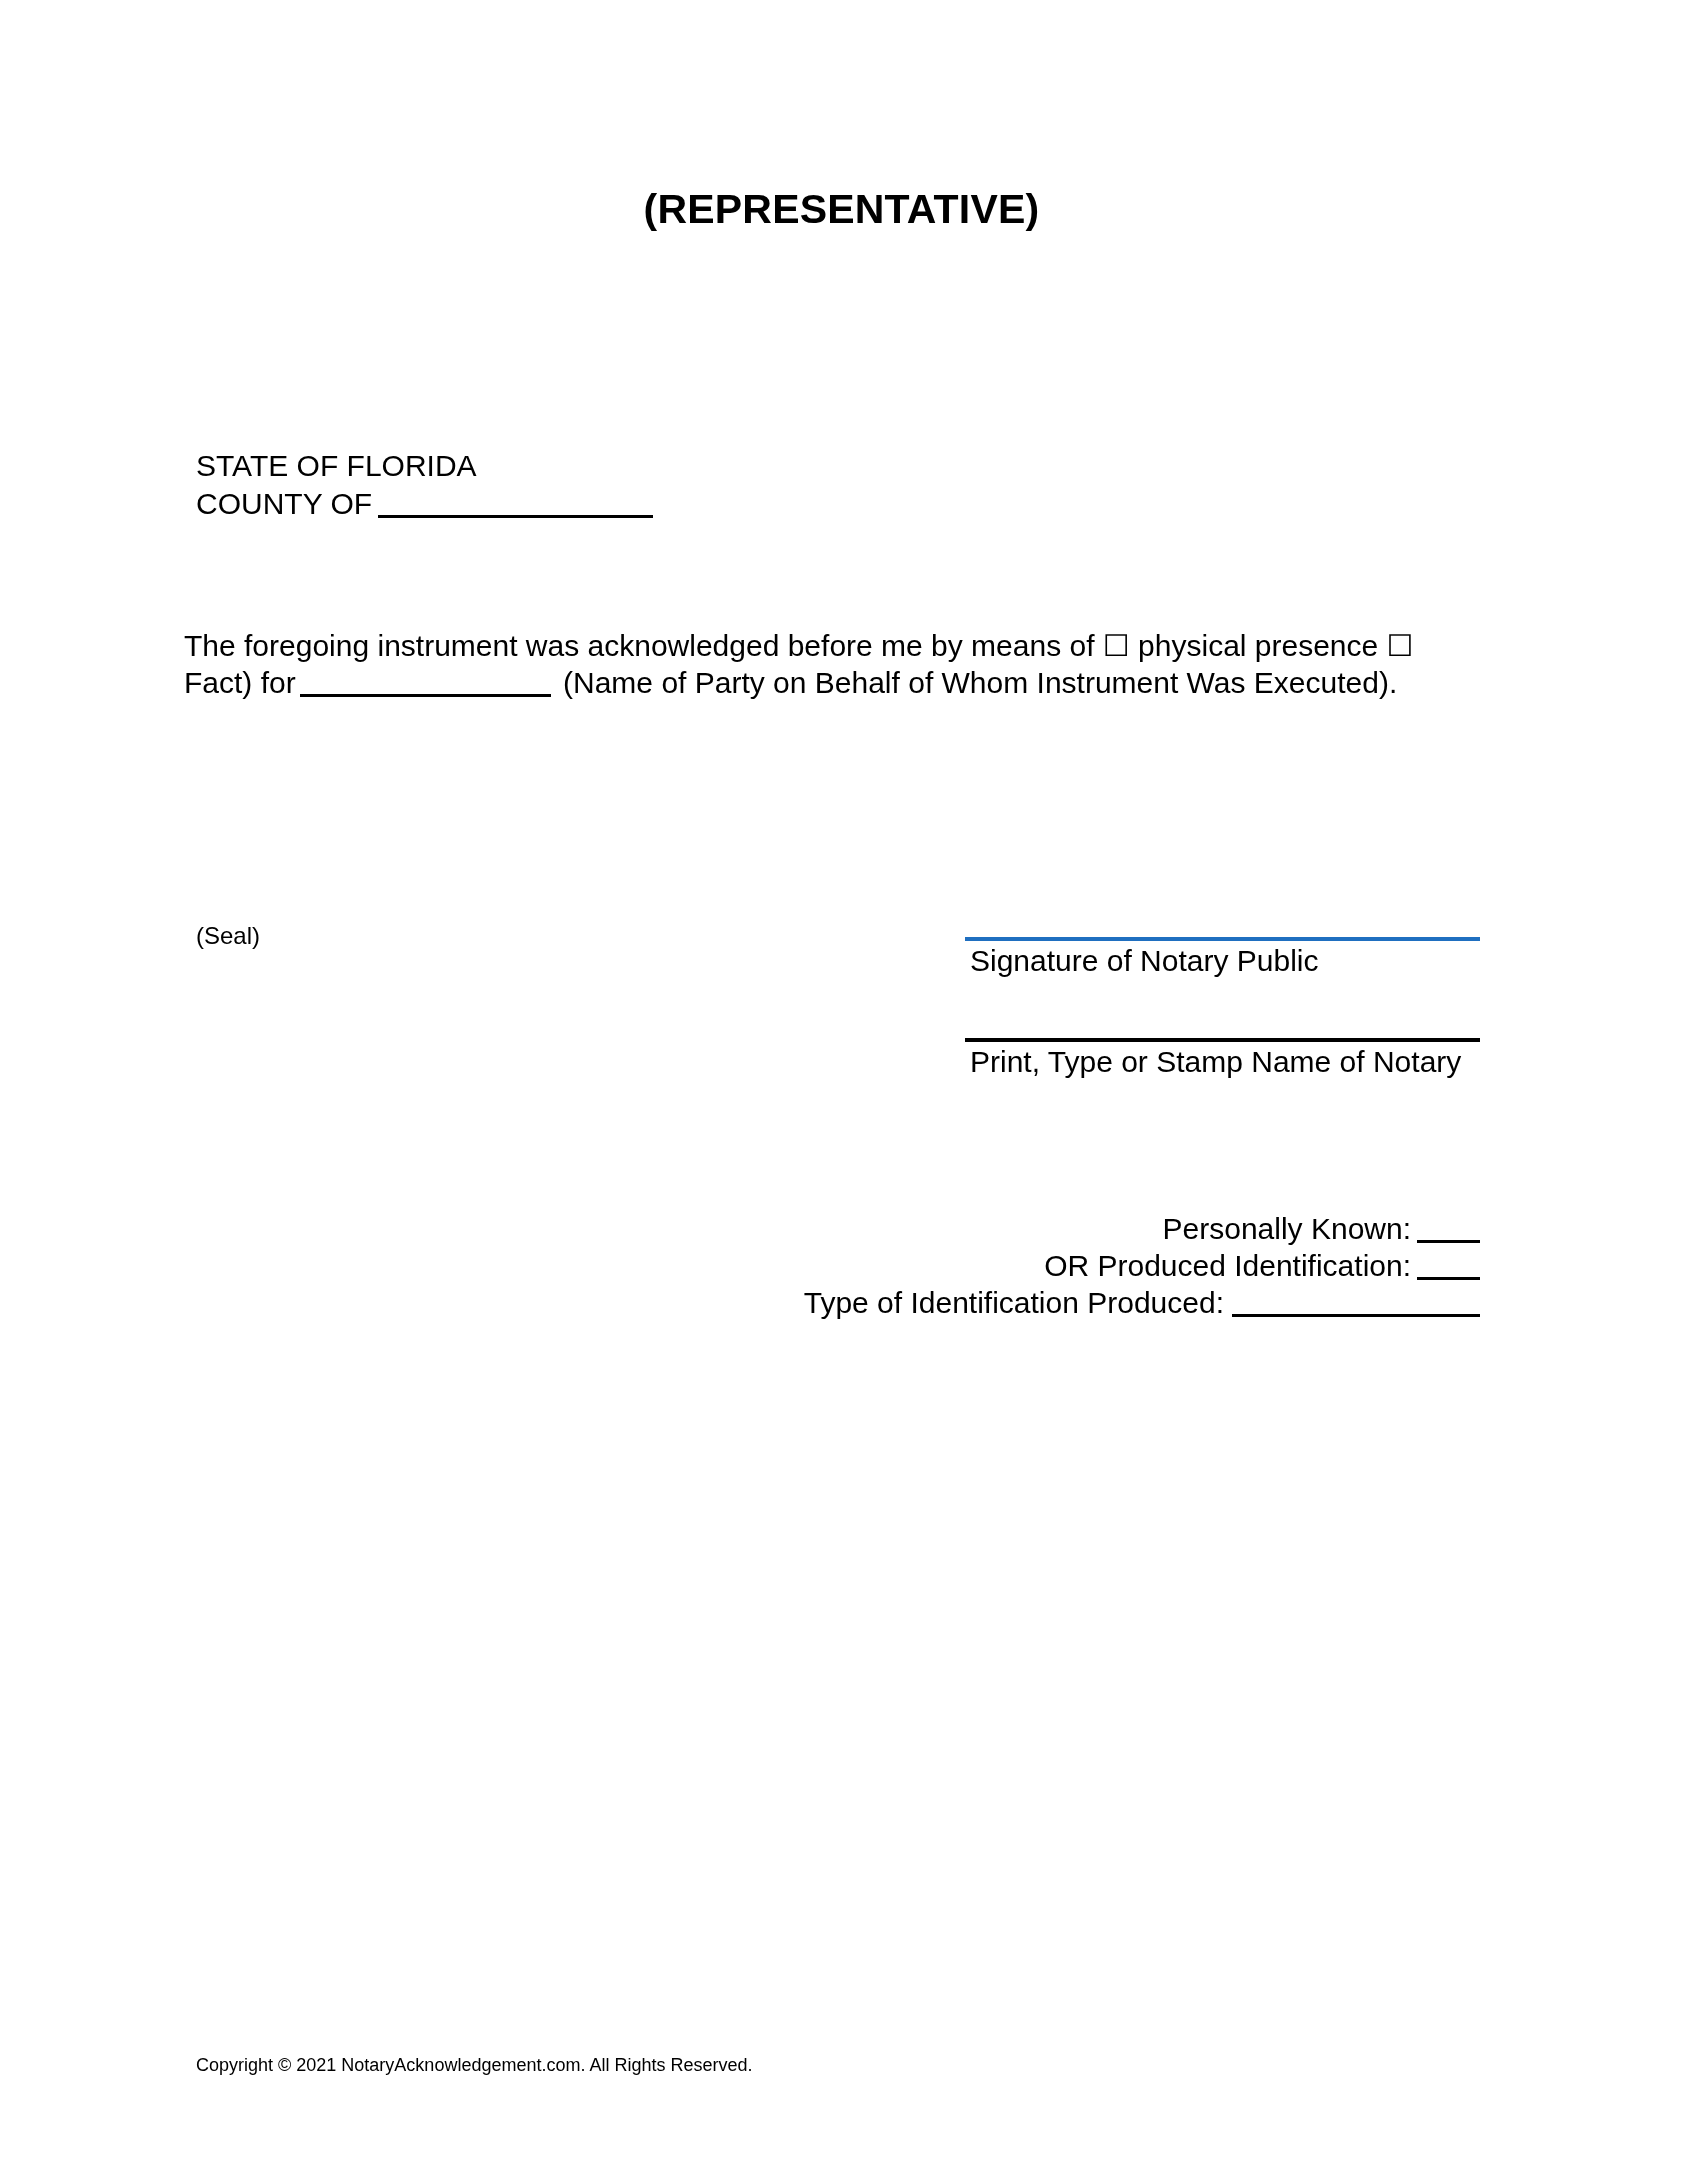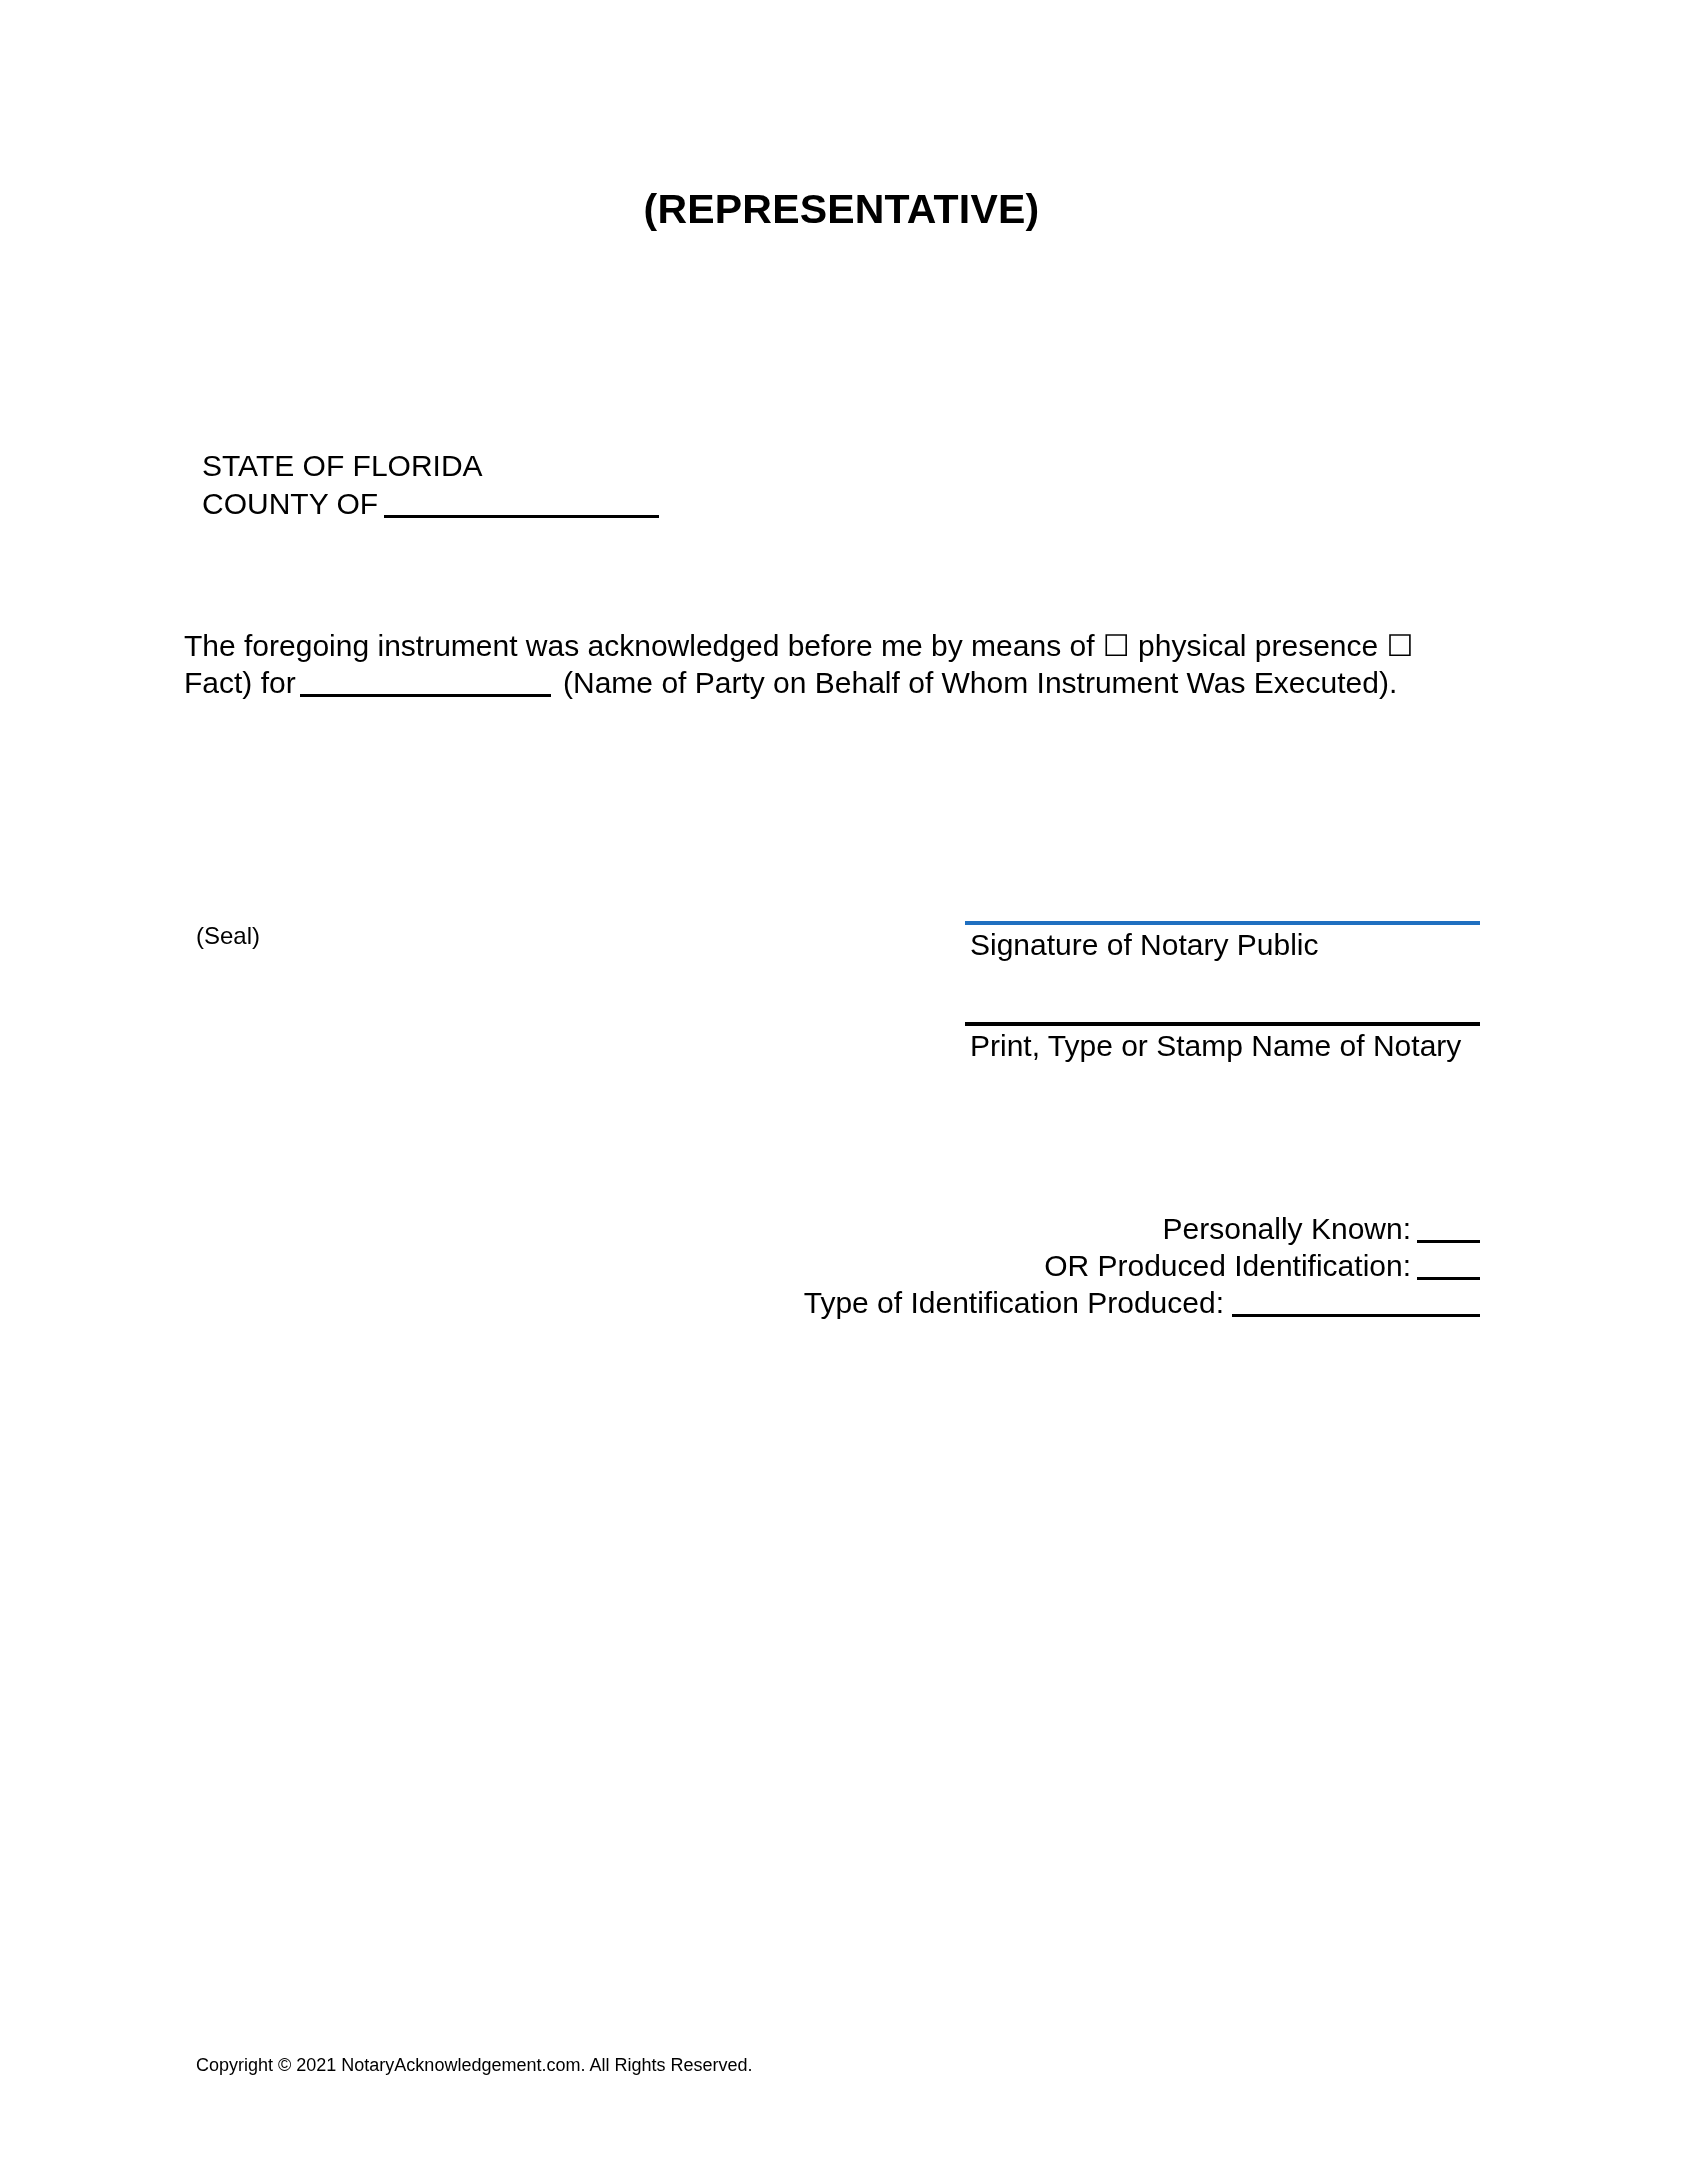--- a/index.html
+++ b/index.html
@@ -38,21 +38,20 @@
     white-space: nowrap;
   }
 
   
   .state-block {
     position: absolute;
     left: 196px;
     top: 447px;
     font-size: 30px;
     line-height: 38px;
-    margin-left: 6px;
   }
   .state-line { white-space: nowrap; }
   .county-line { white-space: nowrap; }
 
   
   .rule {
     display: inline-block;
     border-bottom: 3px solid #000000;
     vertical-align: -4px;
     height: 0;
@@ -89,20 +88,21 @@
     top: 917px;
     font-size: 24px;
     line-height: 37px;
   }
 
   
   .sig-block {
     position: absolute;
     left: 965px;
     width: 515px;
+    margin-top: 16px;
   }
   .sig-1 { top: 921px; }
   .sig-2 { top: 1022px; }
   .sig-rule {
     width: 515px;
     height: 0;
     border-bottom: 4px solid #000000;
   }
   .sig-rule.blue { border-bottom-color: #1F6FC0; }
   .sig-caption {

